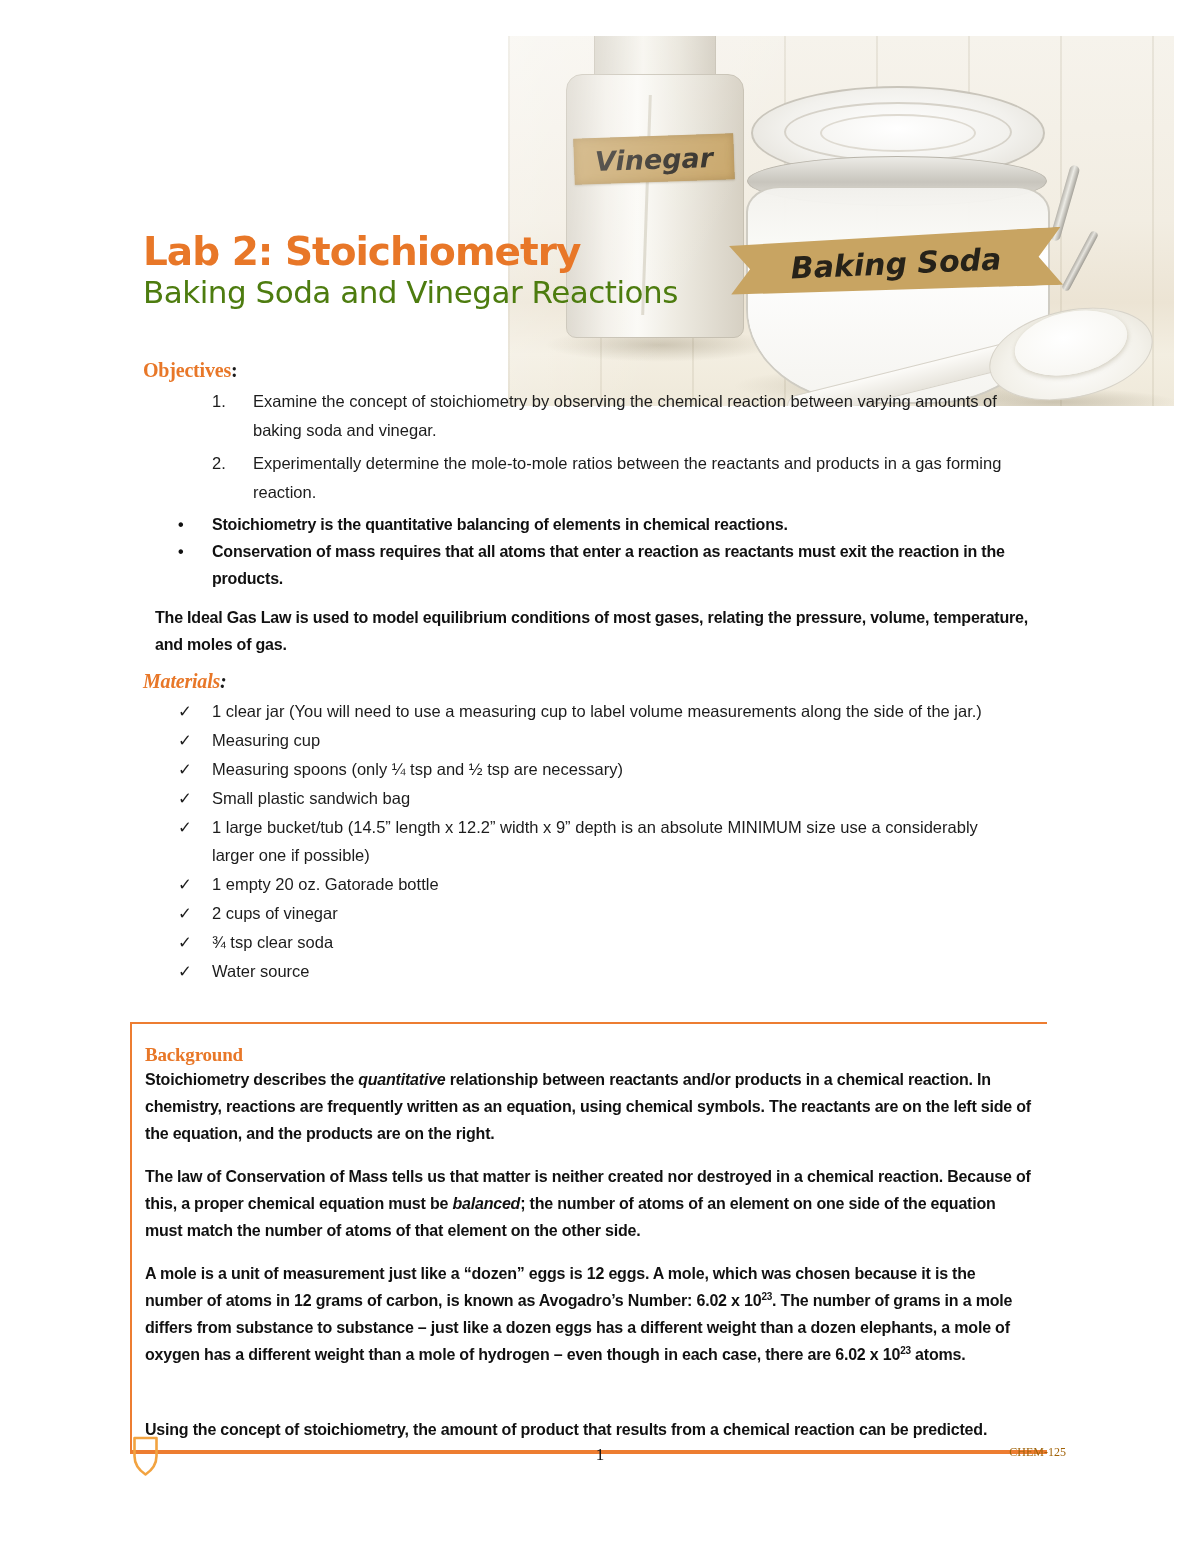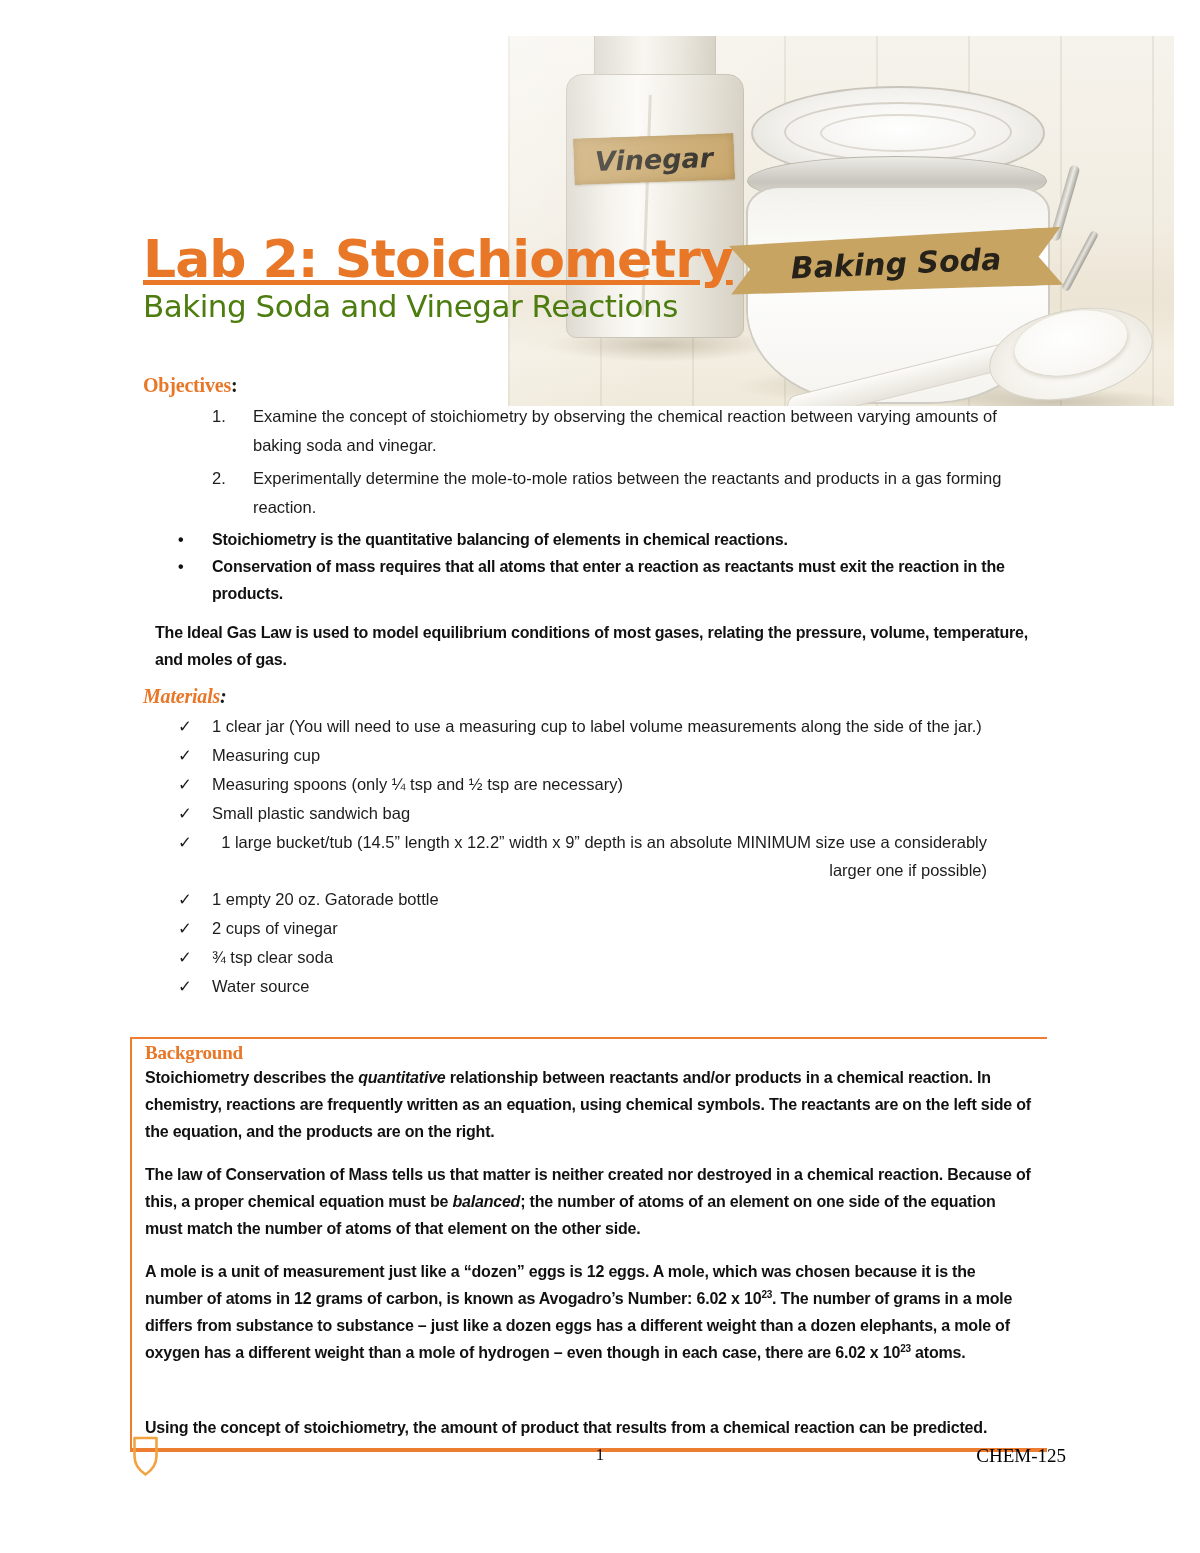--- a/index.html
+++ b/index.html
@@ -75,21 +75,21 @@
     background:radial-gradient(ellipse at 50% 58%, #ffffff 0%, #f3f1ea 60%, #e0dcd0 100%);
     border:1px solid #d7d3c9; transform:rotate(-12deg); }
   .spoon-powder { position:absolute; left:134px; top:40px; width:114px; height:62px; border-radius:50%;
     background:radial-gradient(ellipse at 45% 40%, #ffffff 0%, #f8f7f3 68%, #ebe9e1 100%);
     box-shadow:0 2px 5px rgba(150,140,110,0.4); transform:rotate(-12deg); }
 
   
   .content { position:relative; z-index:2; padding:230px 140px 0 143px; }
 
   .title { margin:0; font-family:"DejaVu Sans", sans-serif; font-weight:bold;
-    font-size:52px; line-height:1.12; letter-spacing:-1px; color:#e87728;text-decoration:underline; }
+    font-size:39px; line-height:1.12; letter-spacing:-1px; color:#e87728; }
   .subtitle { margin:1px 0 0 0; font-family:"DejaVu Sans", sans-serif; font-weight:normal;
     font-size:31px; line-height:1.15; letter-spacing:-0.5px; color:#4d7c0f; }
 
   .sec-heading { font-family:"Liberation Serif", serif; font-weight:bold;
     font-size:20px; color:#e87728; letter-spacing:-0.2px; }
   .sec-heading .colon { color:#1a1a1a; }
   .h-objectives { margin-top:49px; }
   .h-keyconcepts { margin-top:22px; }
   .h-materials { margin-top:0;font-style:italic; }
 
@@ -105,39 +105,39 @@
 
   ul.bullets { font-weight:bold; font-size:16px; letter-spacing:-0.2px;
     line-height:27px; color:#111; }
   ul.bullets .txt { max-width:845px; }
 
   .bold-para { margin:12px; font-weight:bold; font-size:16px; letter-spacing:-0.2px;
     line-height:27px; color:#111; max-width:900px; }
 
   ul.checks { font-size:16.5px; line-height:28px; color:#1c1c1c; }
   ul.checks li { margin-bottom:1px; }
-  ul.checks .txt { max-width:775px;text-align:right; }
+  ul.checks .txt { max-width:775px; }
 
   .background-box { margin:37px 13px 0 -13px; border:2px solid #ed7d31; border-right:none;
-    border-bottom-width:4px; padding:3px 10px 7px 13px; }
+    border-bottom-width:4px; padding:20px 10px 7px 13px; }
   .box-heading { font-family:"Liberation Serif", serif; font-weight:bold;
     font-size:19px; color:#e87728; letter-spacing:-0.2px; }
   .background-box p { margin:0 0 16px 0; font-weight:bold; font-size:16px;
     letter-spacing:-0.2px; line-height:27px; color:#111; }
   .background-box p.tight { margin-bottom:5px; }
   .background-box p.no-gap { margin-bottom:0;margin-top:48px; }
   .background-box em { font-style:italic; }
   .background-box sup { font-size:10px; line-height:0; vertical-align:super; }
 
   
   .footer-shield { position:absolute; left:132px; top:1436px; width:27px; height:41px; z-index:2; }
   .footer-page { position:absolute; left:0; top:1445px; width:100%; text-align:center;
     font-family:"Liberation Serif", serif; font-size:17px; color:#111; z-index:2; }
   .footer-course { position:absolute; right:134px; top:1445px;
-    font-family:"Liberation Serif", serif; font-size:19px; color:#000000; z-index:2;margin-left:28px; }
+    font-family:"Liberation Serif", serif; font-size:12px; color:#a16207; z-index:2;margin-left:28px; }
 </style>
 </head>
 <body>
 
 <div class="page">
 
   <div class="photo">
     <div class="shadow bottle-shadow"></div>
     <div class="shadow jar-shadow"></div>
     <div class="shadow spoon-shadow"></div>

